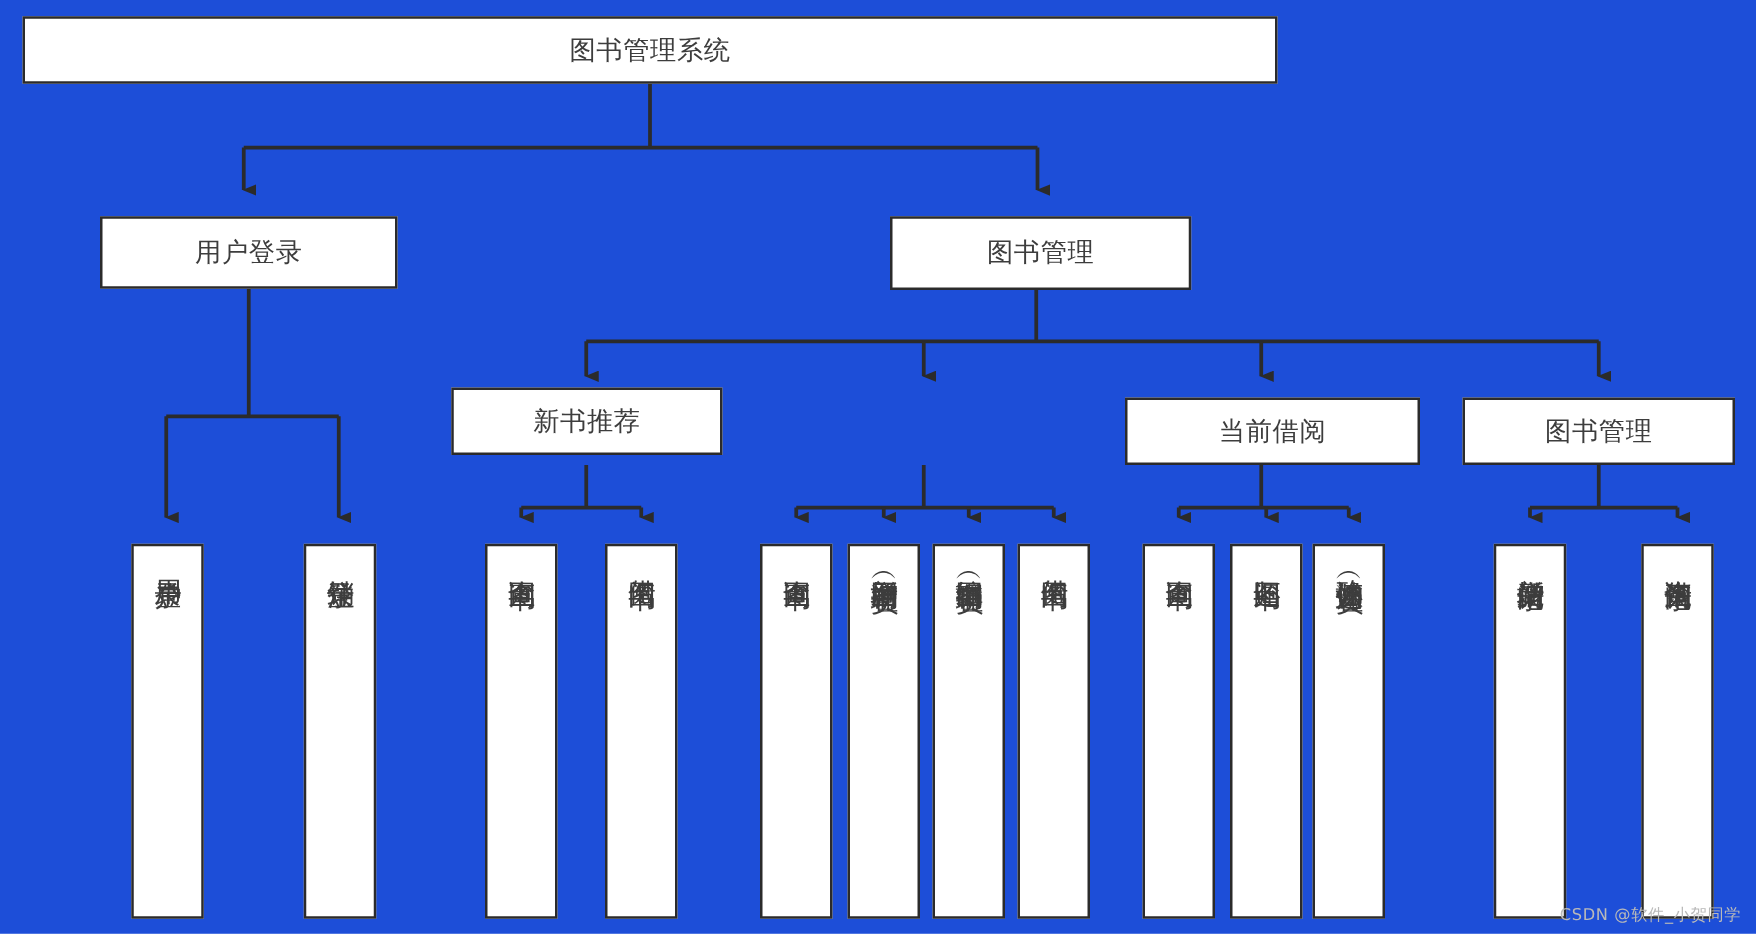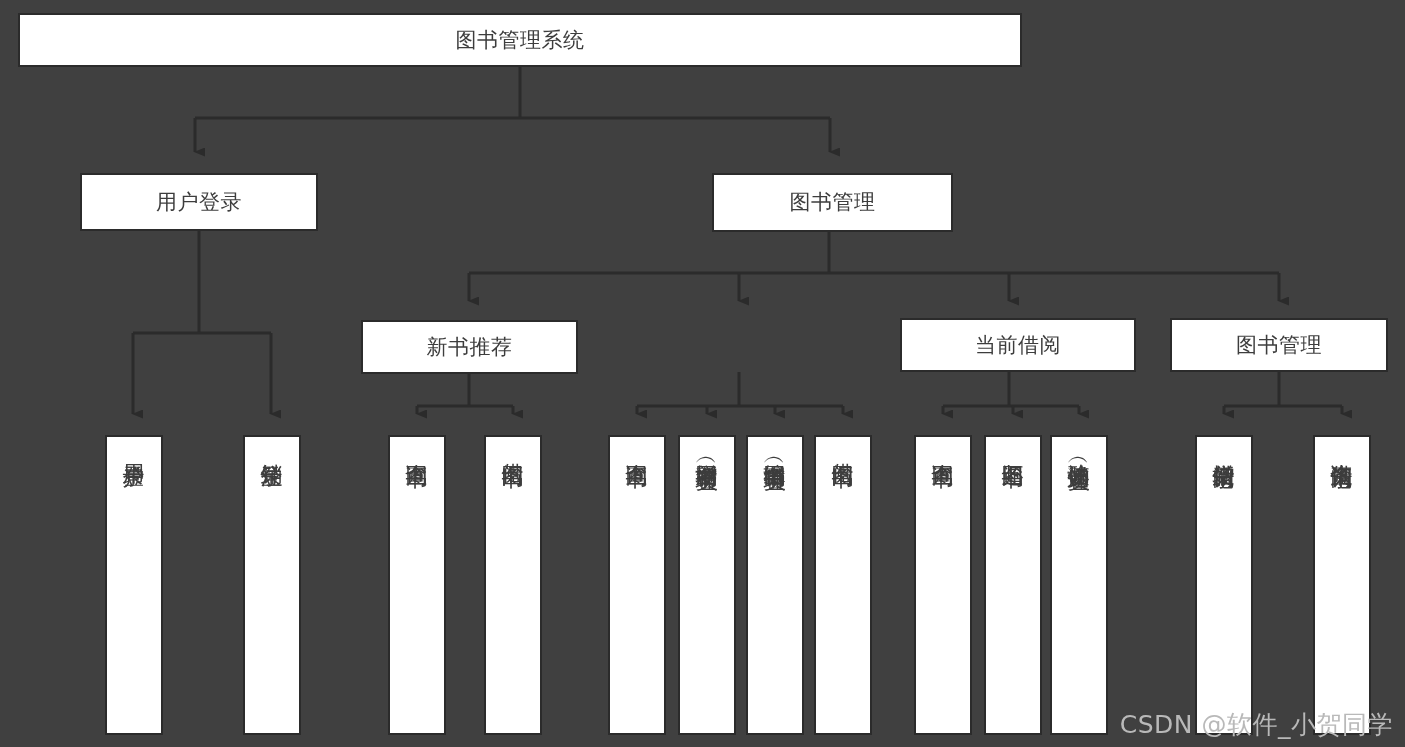--- a/index.html
+++ b/index.html
@@ -11,21 +11,21 @@
   body {
     width: 1405px;
     height: 747px;
     font-family: "DejaVu Sans", "Liberation Sans", sans-serif;
     overflow: hidden;
   }
   #diagram-root {
     position: relative;
     width: 1405px;
     height: 747px;
-    background: #404040;
+    background: #1d4ed8;
   }
   #edge-layer {
     position: absolute;
     left: 0;
     top: 0;
     width: 1405px;
     height: 747px;
     pointer-events: none;
   }
   .node {
@@ -57,21 +57,21 @@
     font-size: 22px;
     line-height: 1.32;
     letter-spacing: 1px;
     white-space: normal;
     height: auto;
   }
   #watermark {
     position: absolute;
     right: 12px;
     bottom: 6px;
-    font-size: 25px;
+    font-size: 13px;
     color: #b9b9b9;
     letter-spacing: 0.5px;
     z-index: 5;
     white-space: nowrap;
   }
 </style>
 </head>
 <body>
 
 <div id="diagram-root">
@@ -131,21 +131,21 @@
   </div>
 
   <div class="node" style="left:80px; top:173px; width:238px; height:58px;">
     <span class="node-label">用户登录</span>
   </div>
 
   <div class="node" style="left:712px; top:173px; width:241px; height:59px;">
     <span class="node-label">图书管理</span>
   </div>
 
-  <div class="node" style="left:361px; top:320px; width:217px; height:54px;">
+  <div class="node" style="left:361px; top:310px; width:217px; height:54px;">
     <span class="node-label">新书推荐</span>
   </div>
 
 
   <div class="node" style="left:900px; top:318px; width:236px; height:54px;">
     <span class="node-label">当前借阅</span>
   </div>
 
   <div class="node" style="left:1170px; top:318px; width:218px; height:54px;">
     <span class="node-label">图书管理</span>

